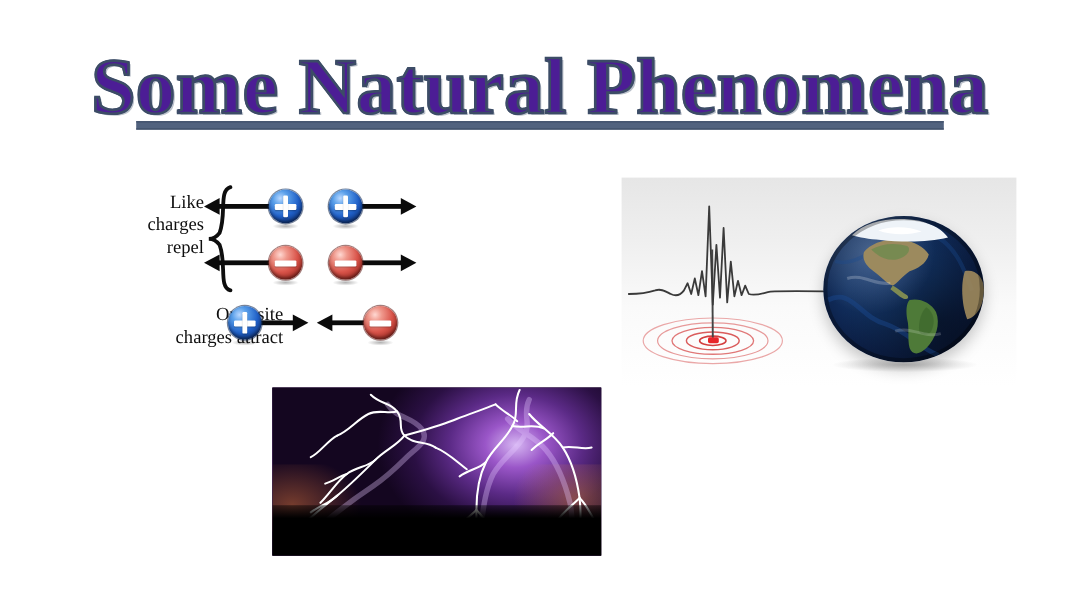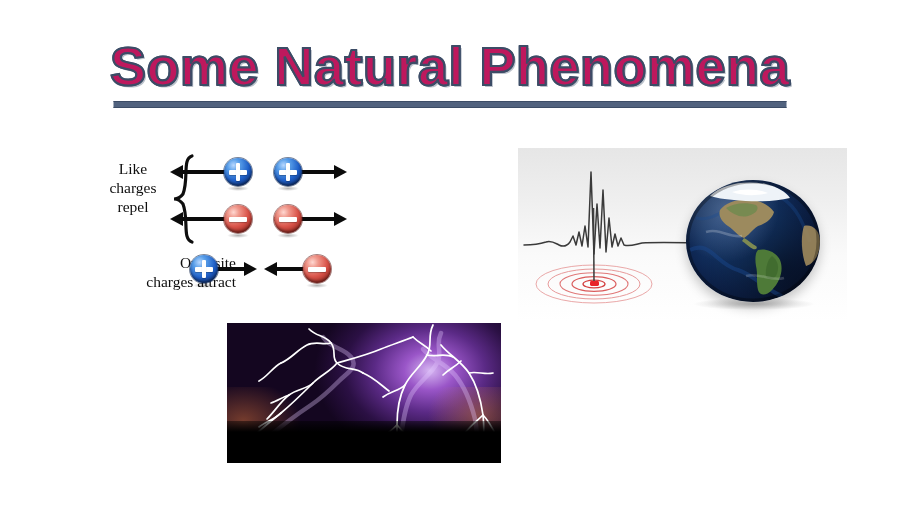--- a/index.html
+++ b/index.html
@@ -27,26 +27,26 @@
   #title-block {
     position: absolute;
     left: 0;
     top: 38px;
     width: 900px;
     text-align: center;
   }
   #slide-title {
     display: inline-block;
     position: relative;
-    font-family: Liberation Sans, sans-serif;
-    font-size: 54px;
+    font-family: Liberation Serif, serif;
+    font-size: 66px;
     font-weight: bold;
     letter-spacing: 0.5px;
     line-height: 1.05;
-    color: #be185d;
+    color: #4c1d95;
     -webkit-text-stroke: 2.2px #3c4c66;
     text-shadow:
        1px 0 0 #4b5b76,
       -1px 0 0 #4b5b76,
        0 1px 0 #4b5b76,
        0 -1px 0 #4b5b76,
        2px 2px 0 rgba(60,76,102,0.35);
     padding: 0 6px 4px 6px;
   }
   #title-underline {
@@ -72,24 +72,23 @@
   .charge-label {
     position: absolute;
     font-family: "Liberation Serif", serif;
     font-size: 15.5px;
     color: #0e0e0e;
     text-align: right;
     line-height: 1.22;
     white-space: pre-line;
   }
   #like-label {
-    left: 18px;
+    left: 0px;
     top: 14px;
     width: 110px;
-    text-align: center;
   }
   #opposite-label {
     left: 0px;
     top: 108px;
     width: 176px;
   }
   #brace {
     position: absolute;
     left: 112px;
     top: 8px;

